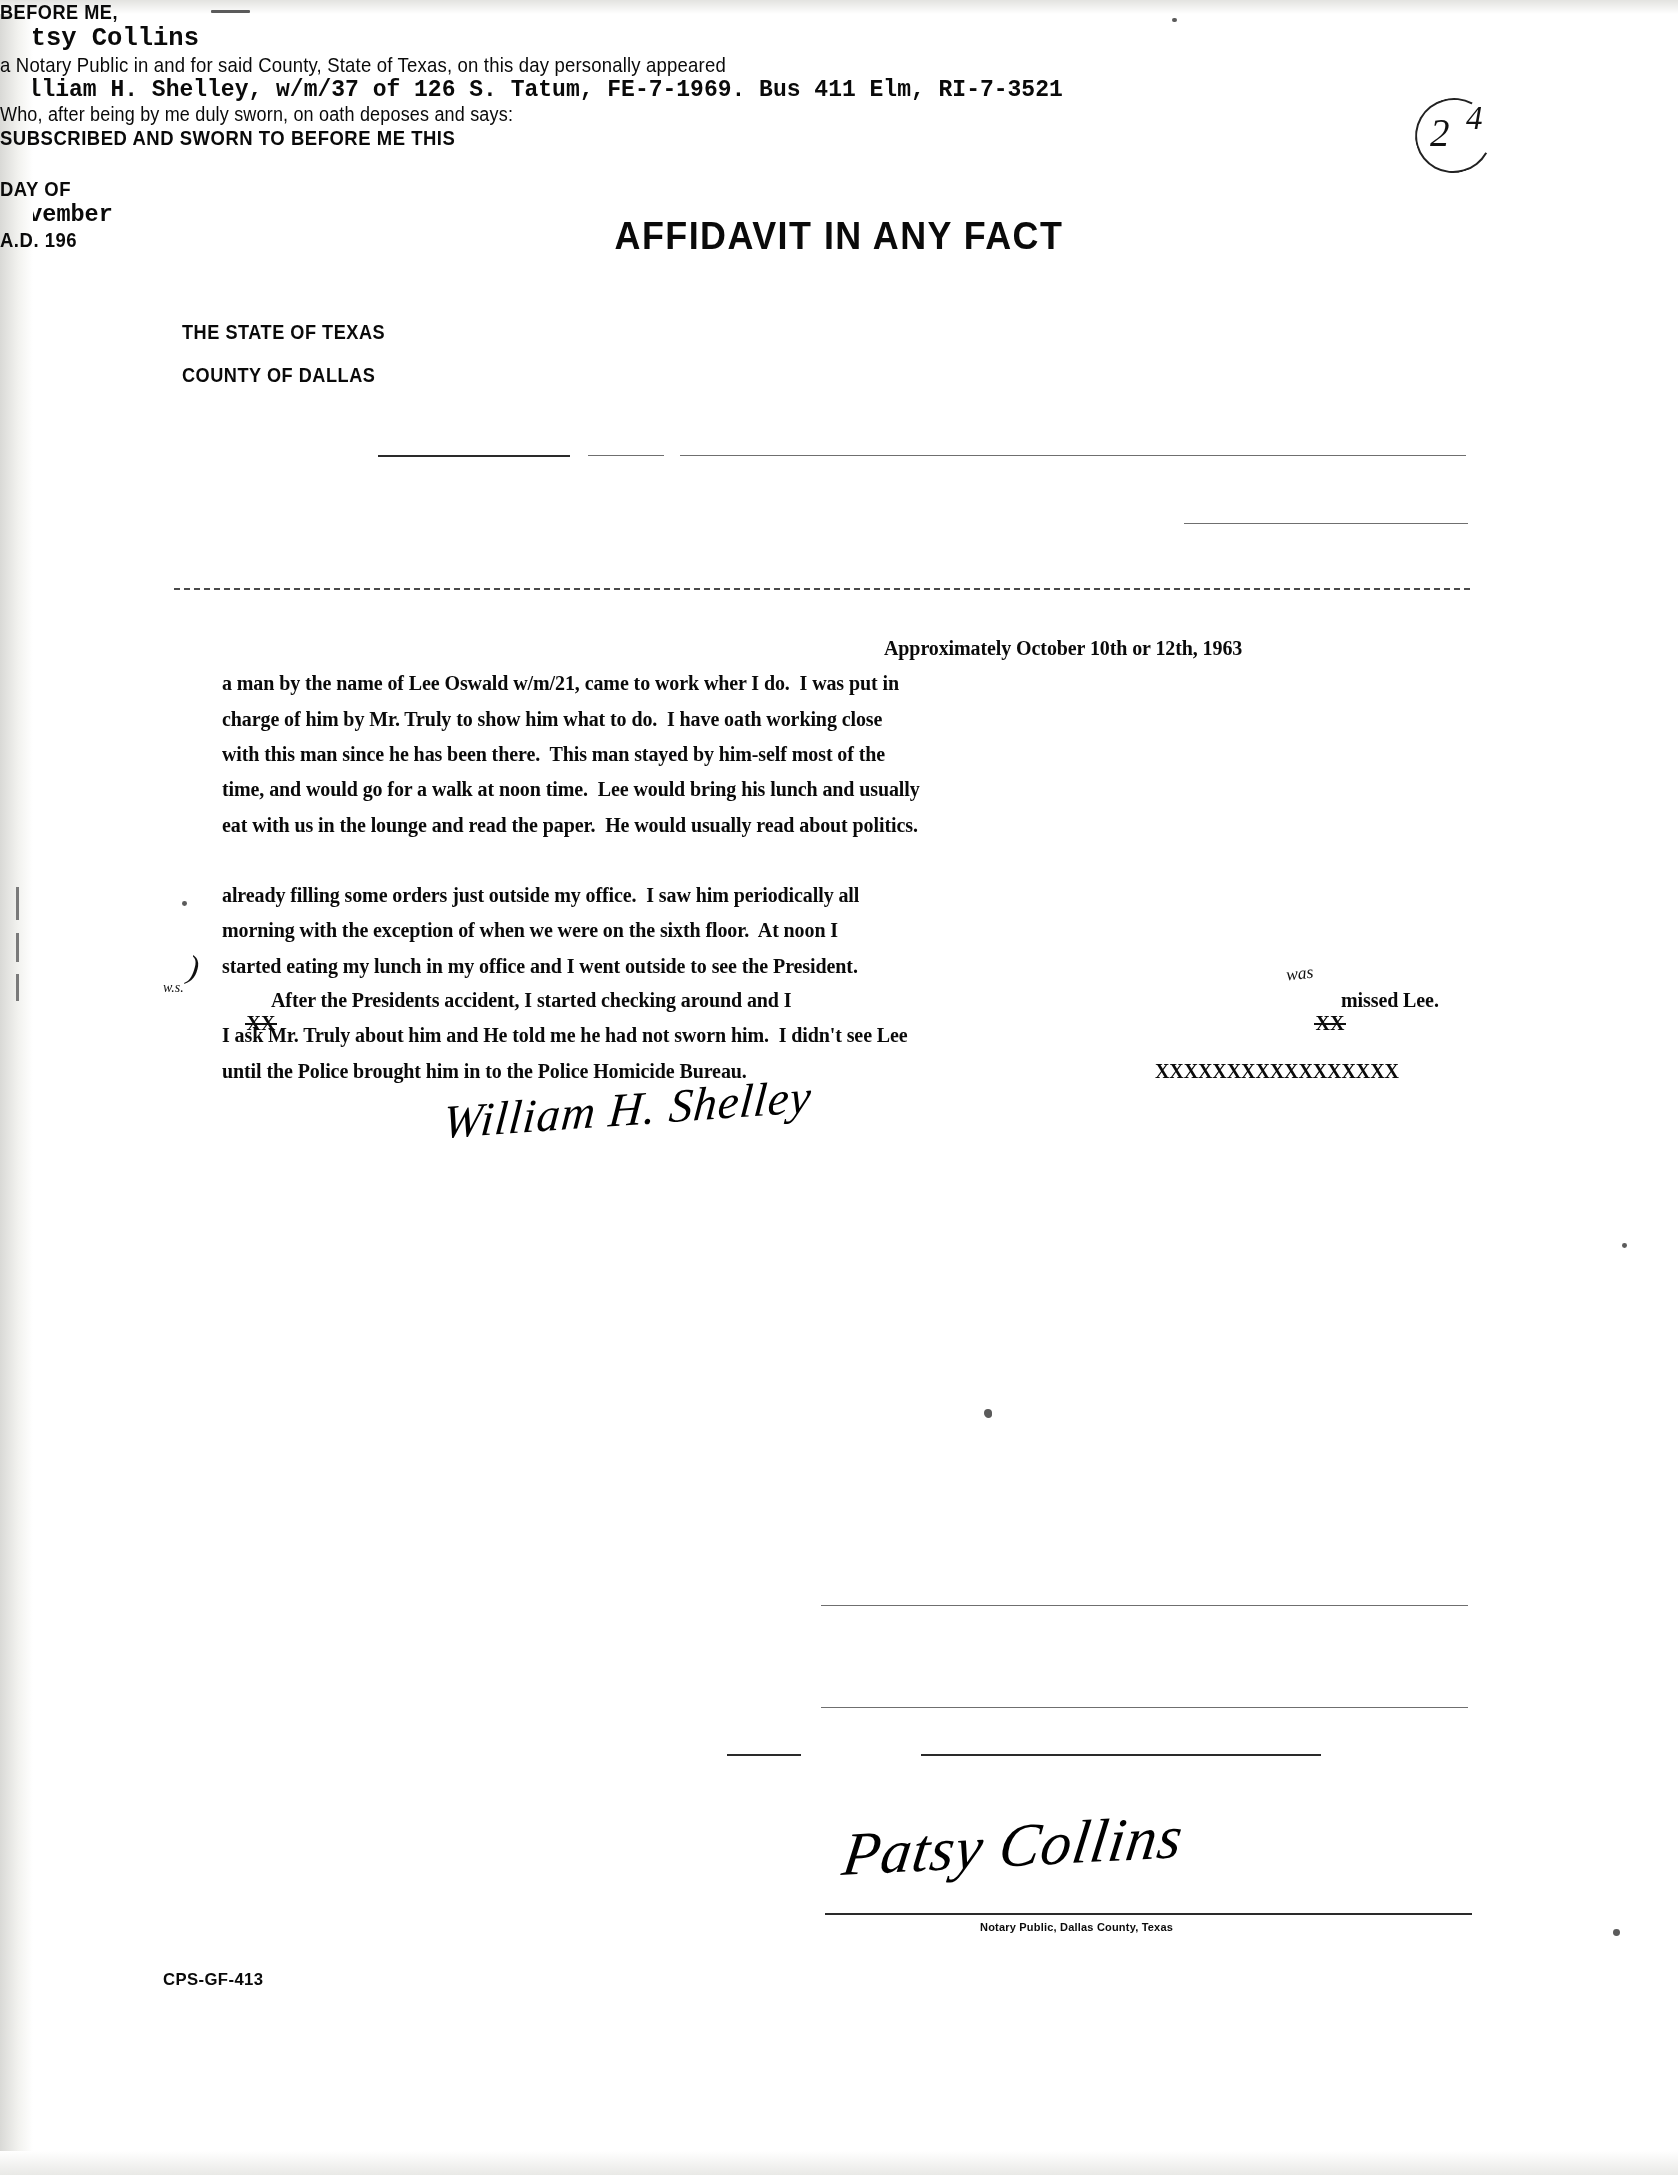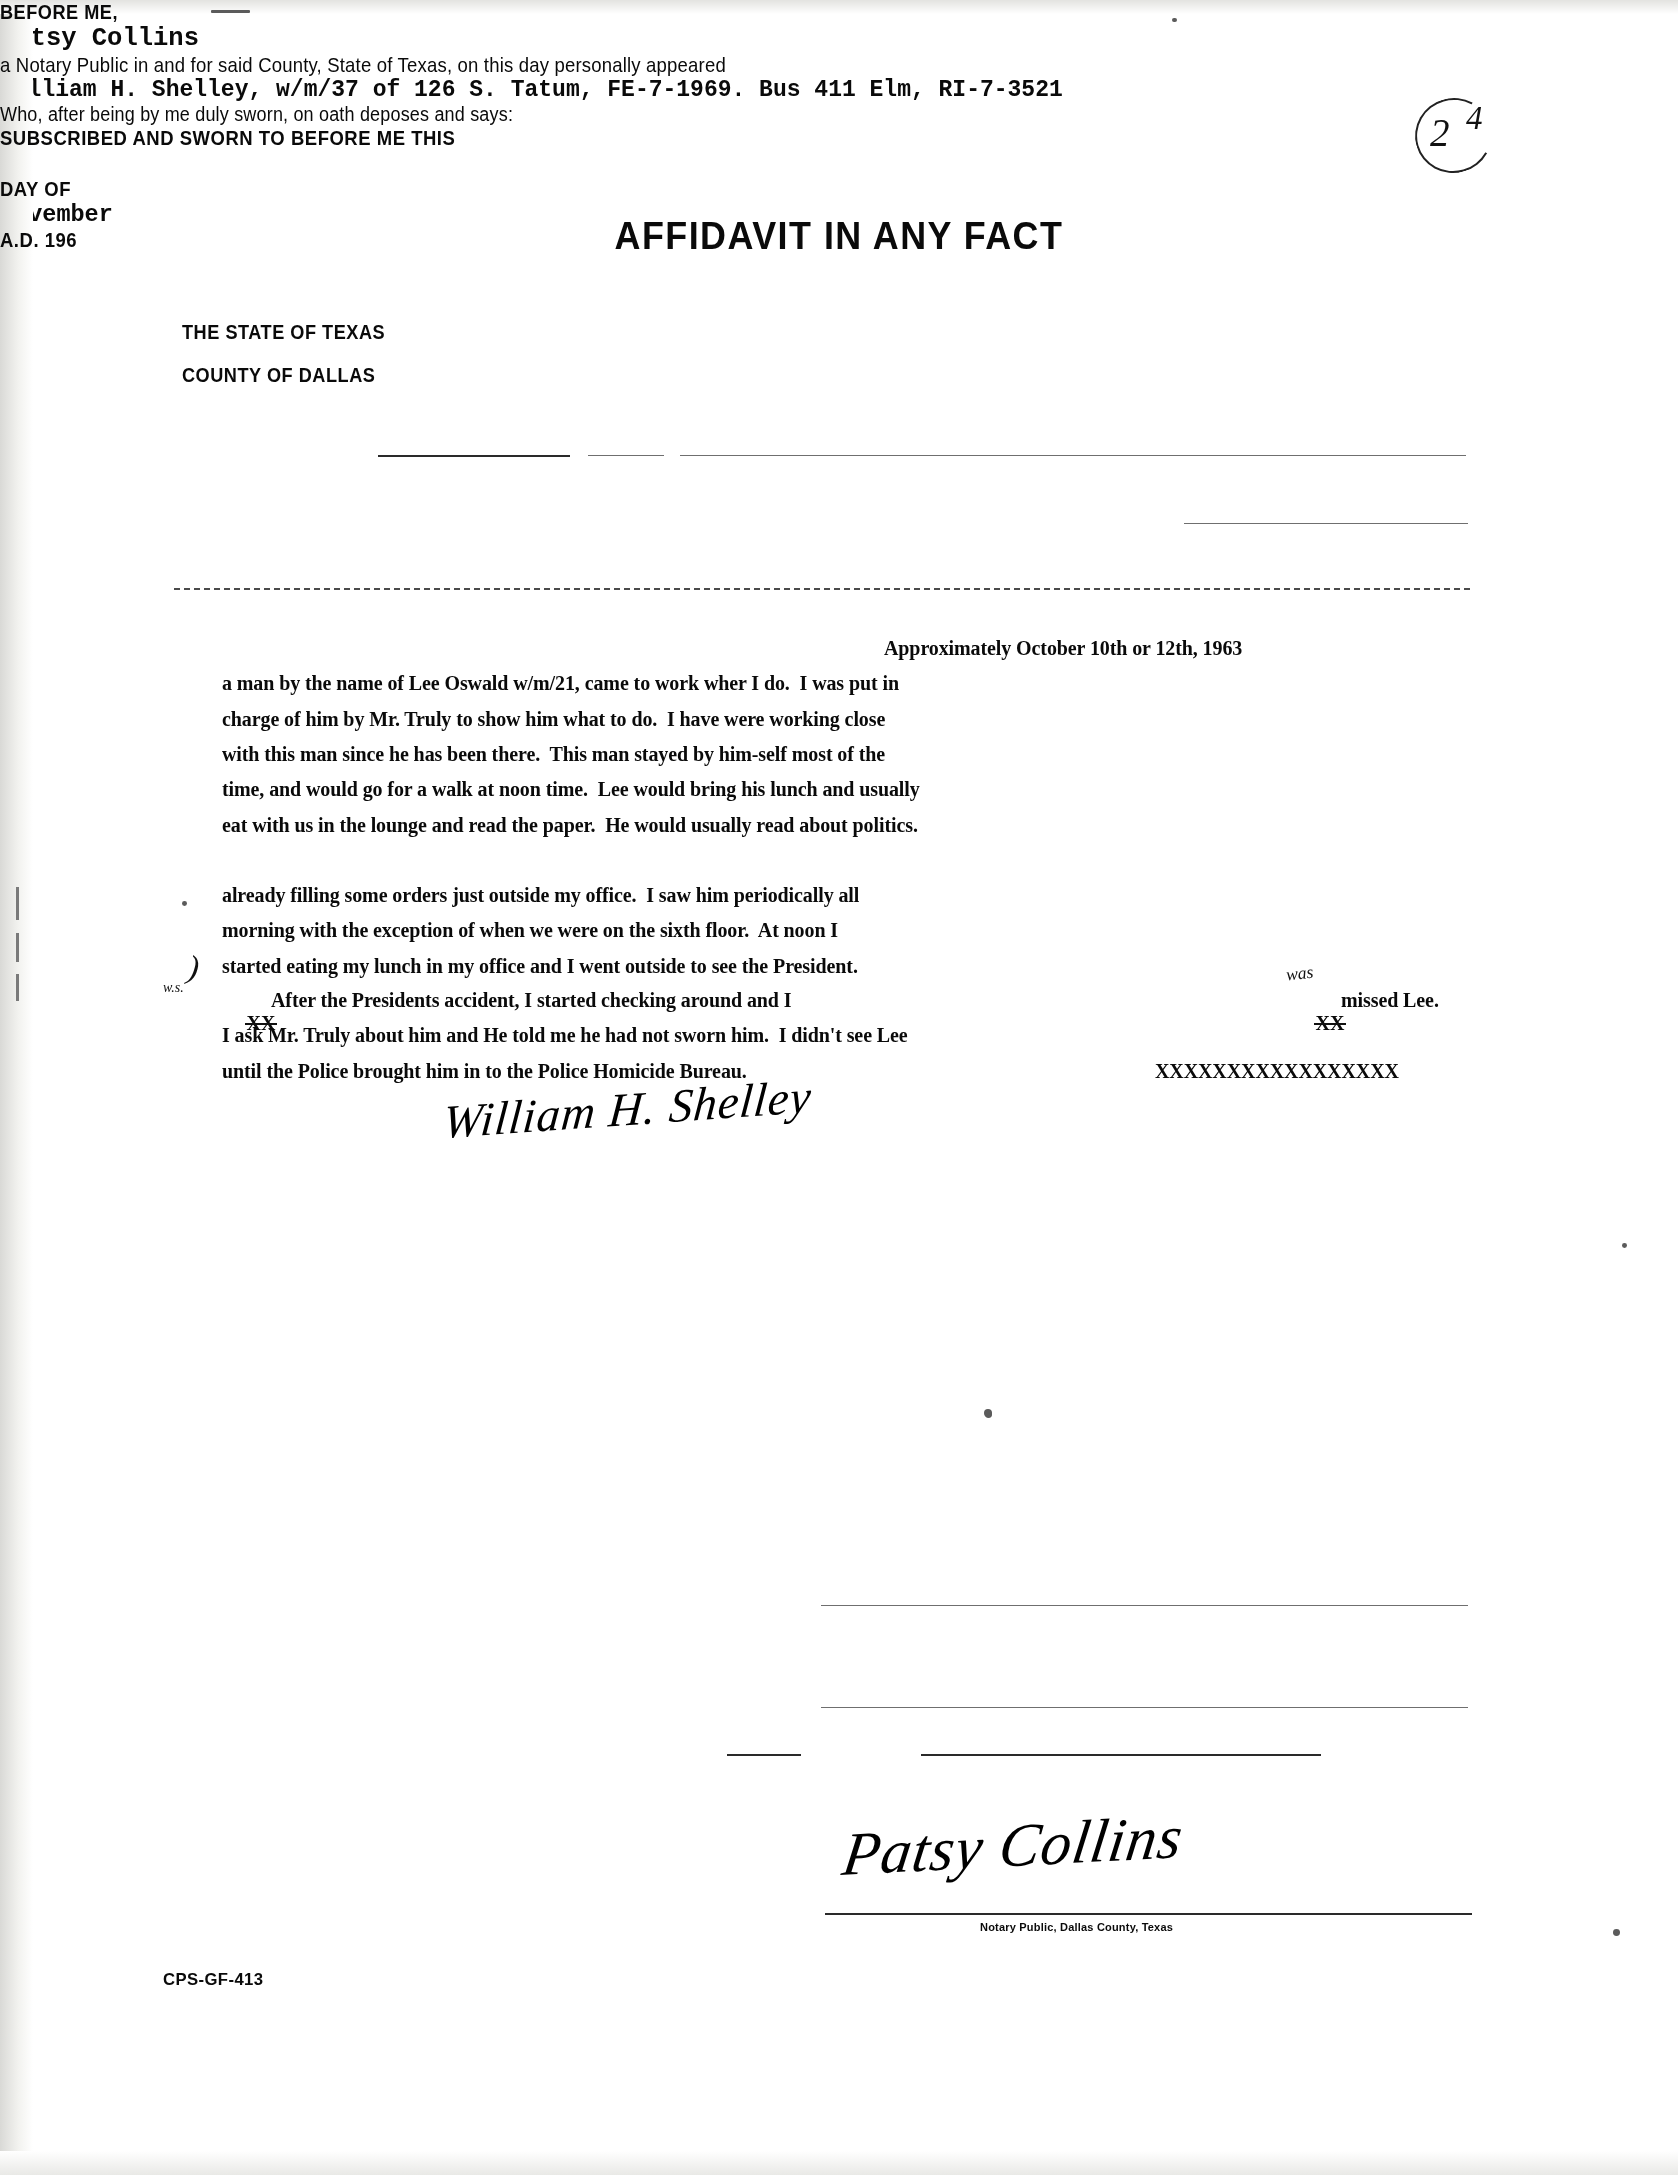--- a/index.html
+++ b/index.html
@@ -223,21 +223,21 @@
   <div class="form-text-light" style="left:174px; top:502px; font-size:20.6px;">a Notary Public in and for said County, State of Texas, on this day personally appeared</div>
   <div class="rule-faint" style="left:1184px; top:523px; width:284px;"></div>
 
   <div class="typed" style="left:218px; top:545px; font-size:23px;">William H. Shelley, w/m/37 of 126 S. Tatum, FE-7-1969. Bus 411 Elm, RI-7-3521</div>
   <div class="rule-dashed" style="left:174px; top:588px; width:1296px;"></div>
 
   <div class="form-text-light" style="left:178px; top:641px; font-size:20px;">Who, after being by me duly sworn, on oath deposes and says:</div>
 
   <div class="body-line" style="left:884px; top:637px;">Approximately October 10th or 12th, 1963</div>
   <div class="body-line" style="left:222px; top:672px;">a man by the name of Lee Oswald w/m/21, came to work wher I do.  I was put in</div>
-  <div class="body-line" style="left:222px; top:708px;">charge of him by Mr. Truly to show him what to do.  I have were working close</div>
+  <div class="body-line" style="left:222px; top:708px;">charge of him by Mr. Truly to show him what to do.  I have oath working close</div>
   <div class="body-line" style="left:222px; top:743px;">with this man since he has been there.  This man stayed by him-self most of the</div>
   <div class="body-line" style="left:222px; top:778px;">time, and would go for a walk at noon time.  Lee would bring his lunch and usually</div>
   <div class="body-line" style="left:222px; top:814px;">eat with us in the lounge and read the paper.  He would usually read about politics.</div>
   <div class="body-line" style="left:222px; top:884px;">already filling some orders just outside my office.  I saw him periodically all</div>
   <div class="body-line" style="left:222px; top:919px;">morning with the exception of when we were on the sixth floor.  At noon I</div>
   <div class="body-line" style="left:222px; top:955px;">started eating my lunch in my office and I went outside to see the President.</div>
 
   <div class="hand" style="left:163px; top:980px; font-size:14px;">w.s.</div>
   <div class="hand" style="left:188px; top:949px; font-size:33px; transform:rotate(8deg);">)</div>
 

